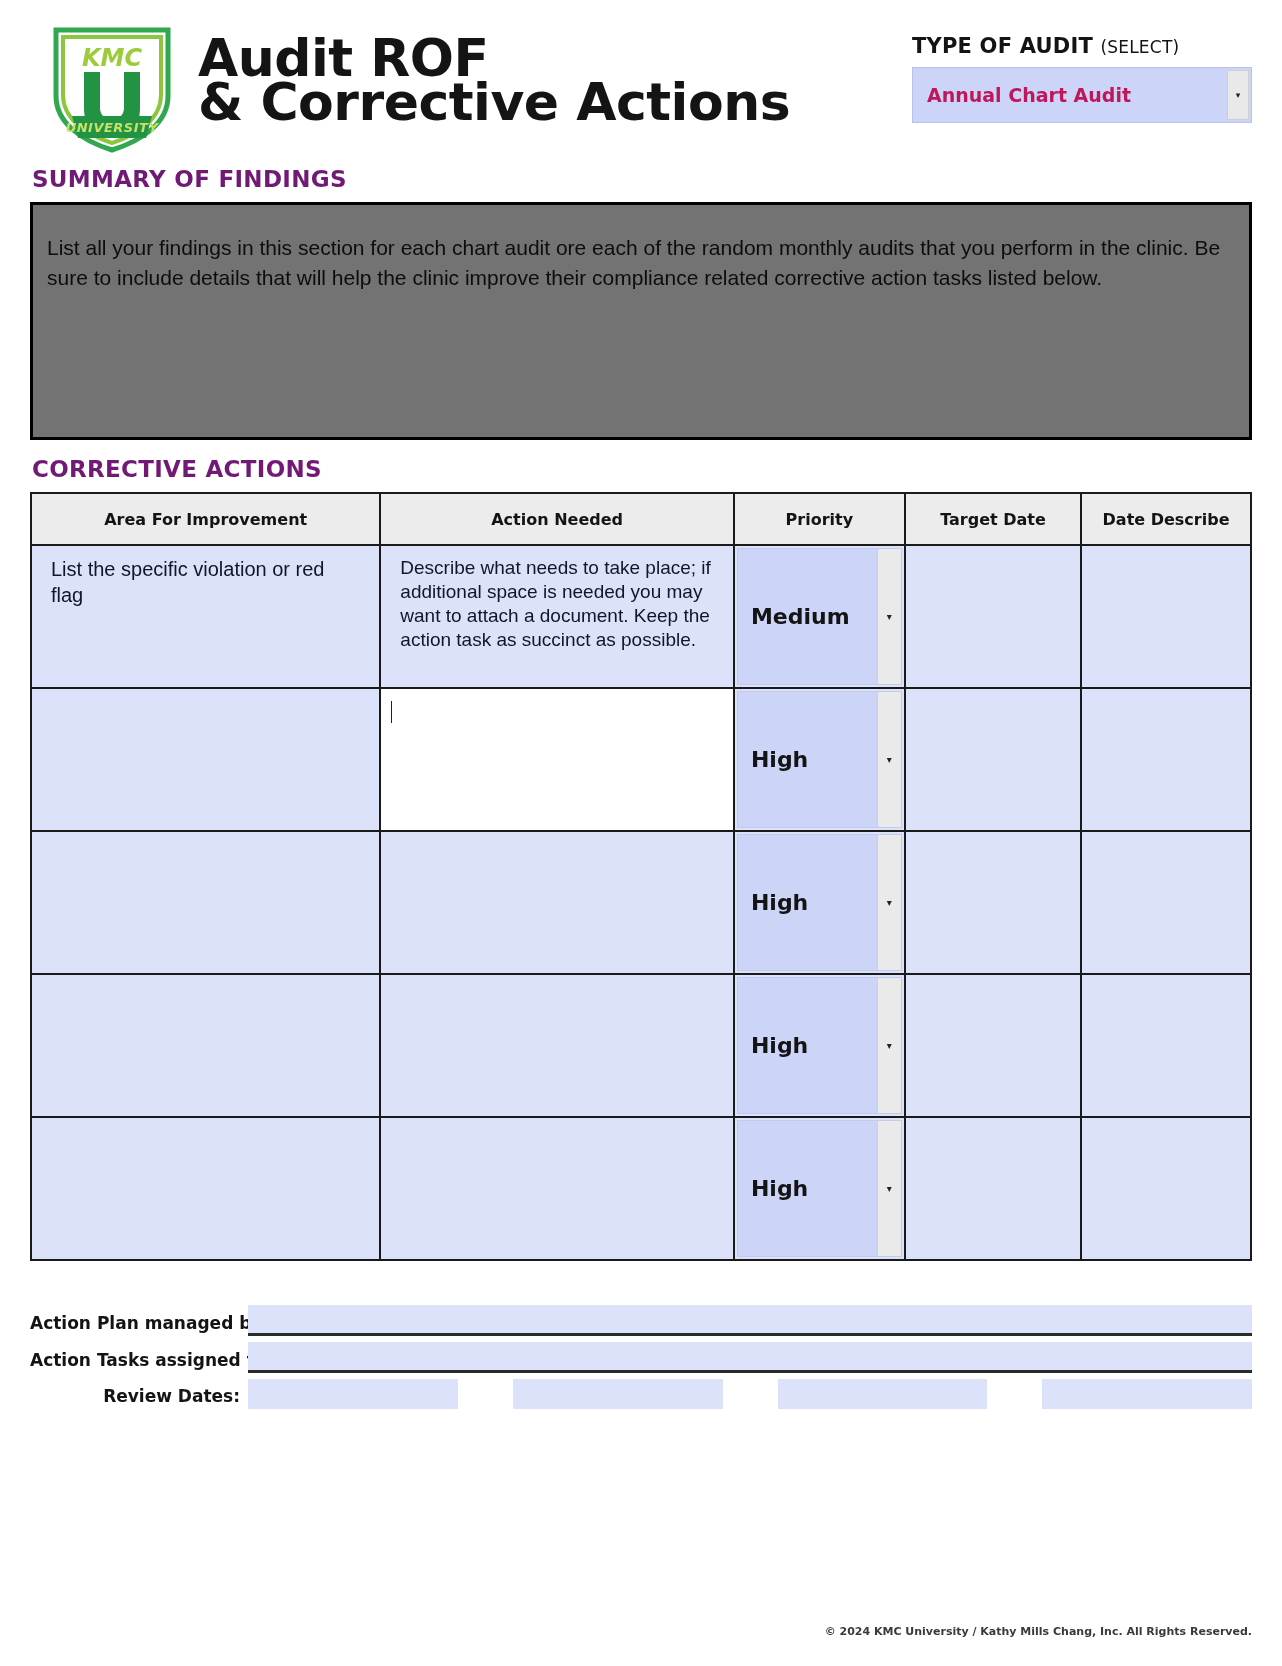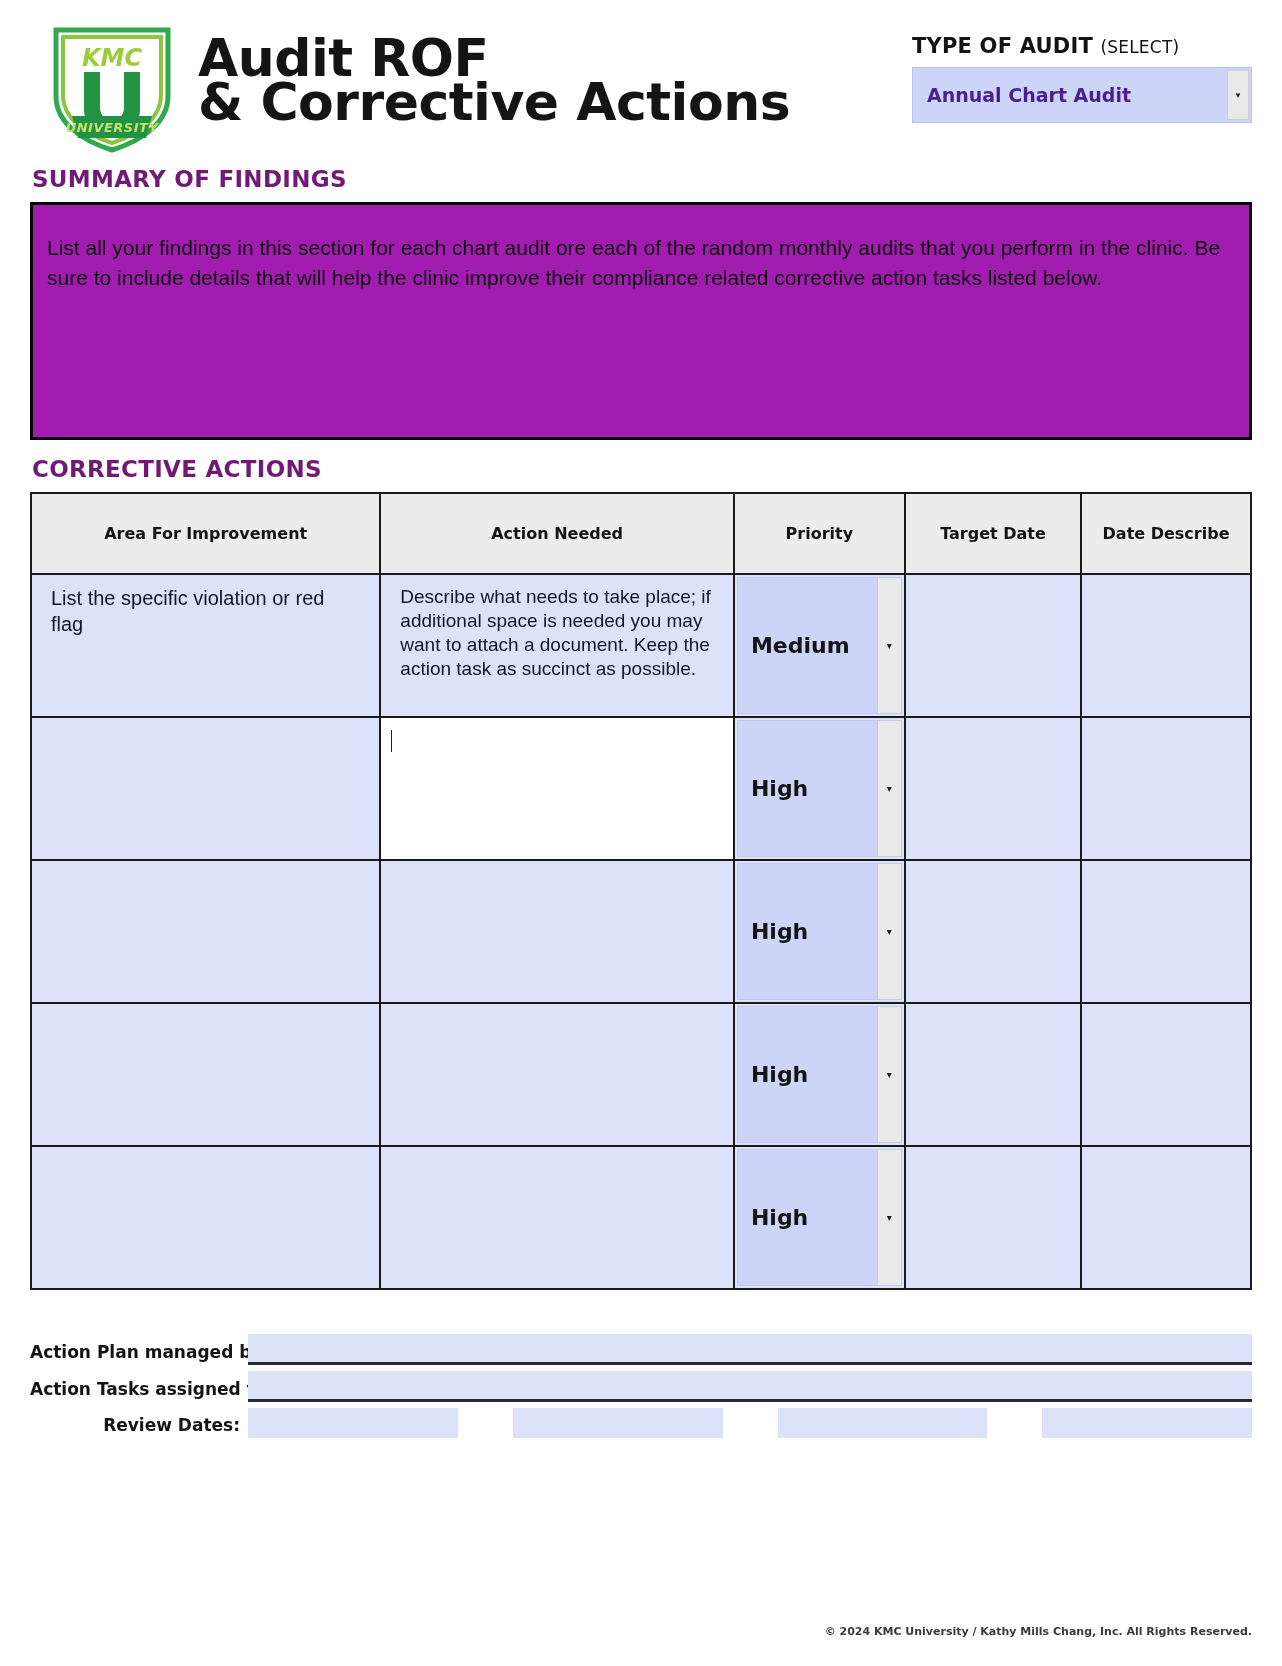--- a/index.html
+++ b/index.html
@@ -30,53 +30,53 @@
   }
   .audit-type-label .sub { font-size: 17px; font-weight: normal; }
   .audit-select {
     margin-top: 9px; position: relative;
     height: 56px; background: #ccd5f7;
     border: 1px solid #b9c3ea;
     display: flex; align-items: center;
   }
   .audit-select-value {
     font-family: "DejaVu Sans", sans-serif;
-    font-size: 19px; font-weight: bold; color: #4c1d95;
+    font-size: 19px; font-weight: bold; color: #be185d;
     padding-left: 14px;
   }
   .sel-arrow-box {
     position: absolute; right: 2px; top: 2px; bottom: 2px; width: 22px;
     background: #e9e9e9; border: 1px solid #cfcfcf;
     display: flex; align-items: center; justify-content: center;
   }
   .sel-arrow { font-size: 9px; color: #222; line-height: 1; }
 
   
   .section-label {
     font-family: "DejaVu Sans", sans-serif;
     font-size: 23px; font-weight: bold;
     letter-spacing: 0.3px; color: #701a75;
     margin: 16px 0 10px 2px;
   }
 
   
   .summary-box {
-    border: 3px solid #000; background: #a21caf;
+    border: 3px solid #000; background: #737373;
     height: 238px; padding: 28px 0 0 14px;
   }
   .summary-text {
     font-size: 21px; line-height: 30px; color: #0d0d0d;
     font-family: "Liberation Sans", sans-serif;
   }
 
   
   .ca-table { width: 100%; border-collapse: collapse; table-layout: fixed; }
   .ca-table th, .ca-table td { border: 2px solid #1a1a1a; vertical-align: top; }
   .ca-table thead th {
-    background: #ececec; height: 81px; text-align: center;
+    background: #ececec; height: 52px; text-align: center;
     vertical-align: middle;
     font-family: "DejaVu Sans", sans-serif;
     font-size: 16px; font-weight: bold; color: #141414;
   }
   .col-area  { width: 327px; }
   .col-act   { width: 331px; }
   .col-pri   { width: 160px; }
   .col-tgt   { width: 165px; }
   .col-dach  { width: 159px; }
 

